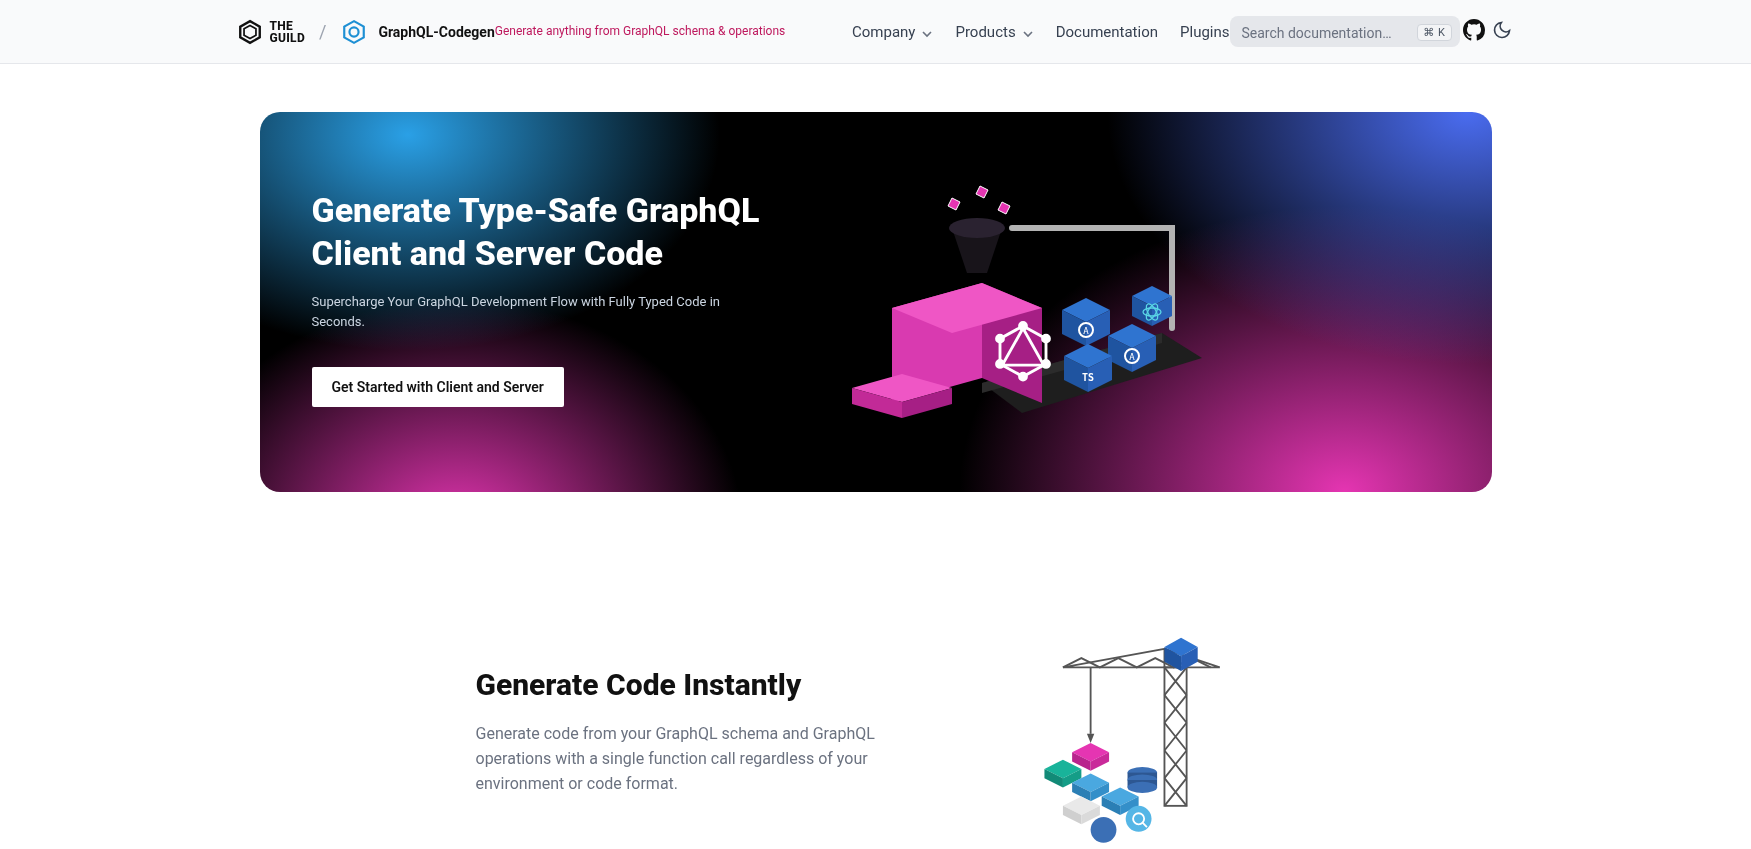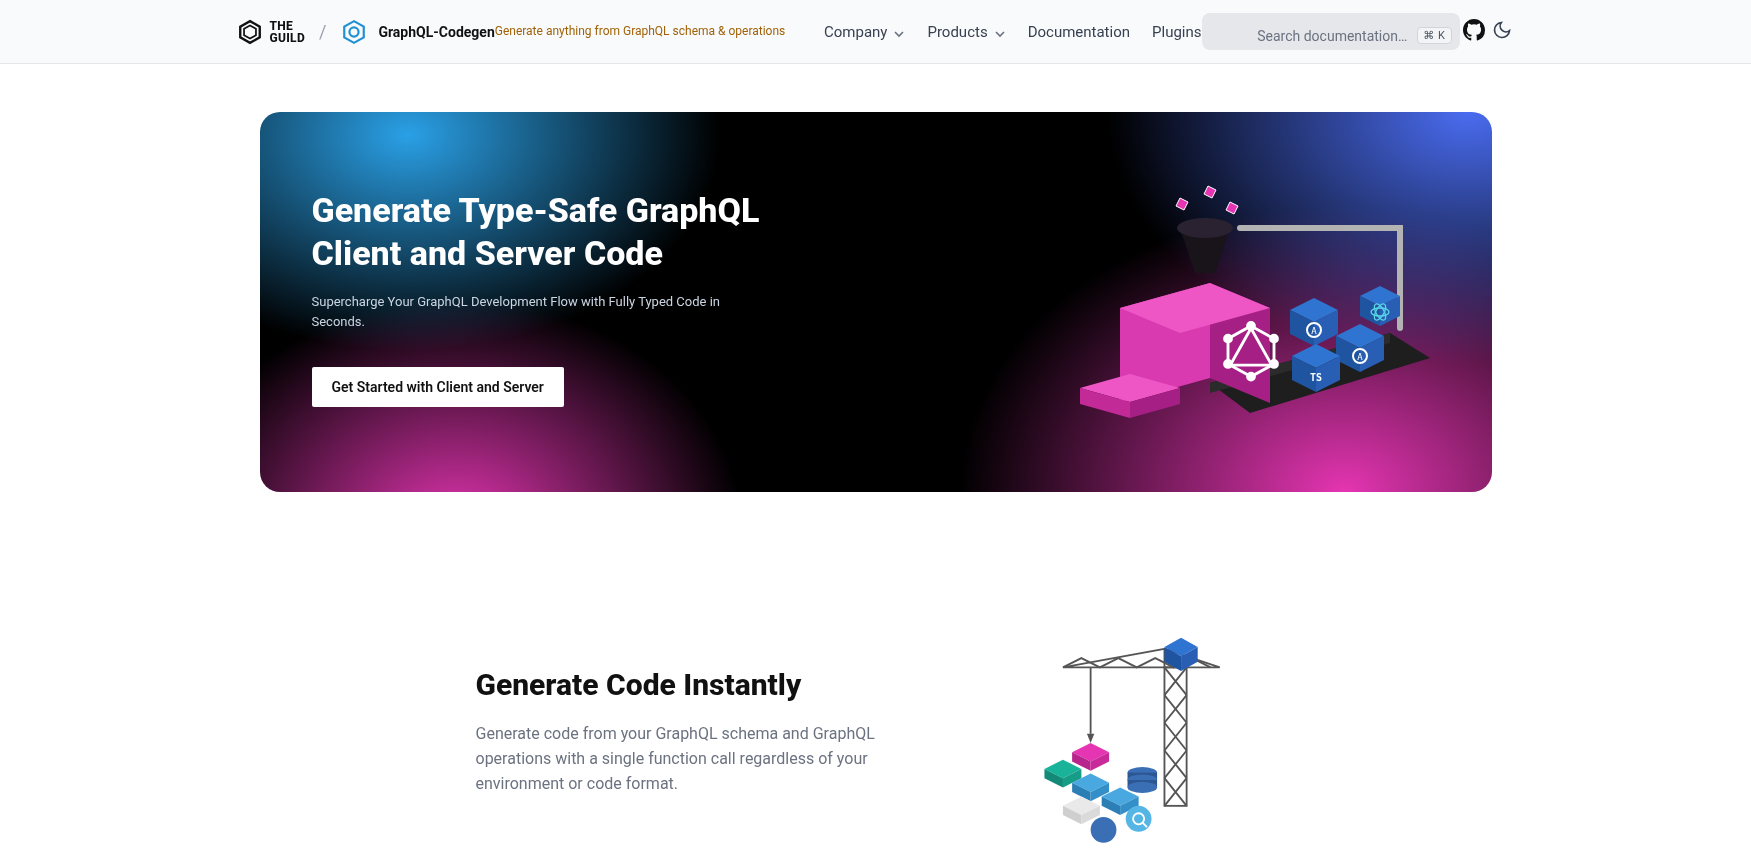--- a/index.html
+++ b/index.html
@@ -33,37 +33,37 @@
   }
   .guild-text { font-weight: 800; font-size: 12px; line-height: 1; letter-spacing: .3px; }
   .slash { color: #9ca3af; font-size: 18px; }
   .product { display: flex; align-items: center; gap: 10px; }
   .prod-logo {
     width: 28px; height: 28px; border-radius: 6px;
     display: inline-flex; align-items: center; justify-content: center;
   }
   .prod-text { display: flex; flex-direction: row; }
   .prod-name { font-weight: 700; font-size: 14px; }
-  .prod-tag { font-size: 12px; color: #a16207; }
+  .prod-tag { font-size: 12px; color: #be185d; }
 
   .spacer { flex: 1; }
 
   nav.main { display: flex; align-items: flex-end; gap: 22px; }
   .nav-item {
     display: inline-flex; align-items: center; gap: 6px;
     color: #374151; font-size: 15px; cursor: pointer;
   }
   .chev { width: 12px; height: 12px; display:inline-block; }
 
   .search {
-    display: flex; align-items: center; justify-content: flex-end;
+    display: flex; align-items: center; justify-content: space-between;
     background: #e5e7eb;
     border-radius: 8px;
-    padding: 14px 8px 6px 12px;
-    width: 258px;
+    padding: 8px 8px 6px 12px;
+    width: 230px;
     color: #6b7280; font-size: 14px;
     gap: 10px;
   }
   .search .kbd {
     background: #f3f4f6;
     border: 1px solid #d1d5db;
     border-radius: 4px;
     padding: 1px 5px;
     font-size: 11px;
     color: #4b5563;
@@ -84,21 +84,21 @@
     border-radius: 20px;
     overflow: hidden;
     padding: 56px 52px 64px;
     color: #fff;
     background:
       radial-gradient(520px 360px at 12% 6%, #2aa0e6 0%, rgba(42,160,230,0) 60%),
       radial-gradient(520px 420px at 16% 110%, #e535b2 0%, rgba(229,53,178,0) 55%),
       radial-gradient(600px 420px at 98% 0%, #4a6cf0 0%, rgba(74,108,240,0) 60%),
       radial-gradient(700px 520px at 88% 100%, #e535b2 0%, rgba(229,53,178,0) 55%),
       #000;
-    display: flex; align-items: center; justify-content: space-between;
+    display: flex; align-items: center; justify-content: flex-start;
     min-height: 300px;
   }
   .hero-copy { max-width: 520px; }
   .hero h1 { font-size: 34px; font-weight: 800; line-height: 1.25; }
   .hero p { margin-top: 18px; color: #cbd5e1; font-size: 13px; line-height: 1.5; max-width: 420px; }
   .hero .cta {
     margin-top: 36px;
     display: inline-block;
     background: #fff; color: #111;
     font-weight: 600; font-size: 14px;

